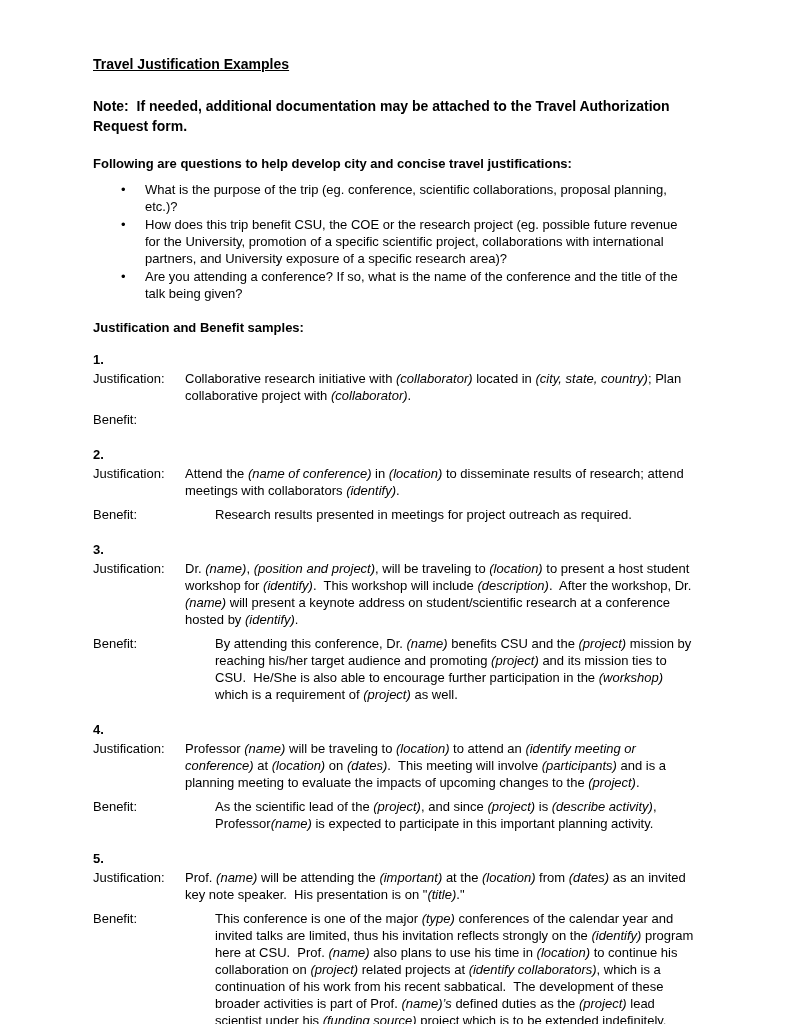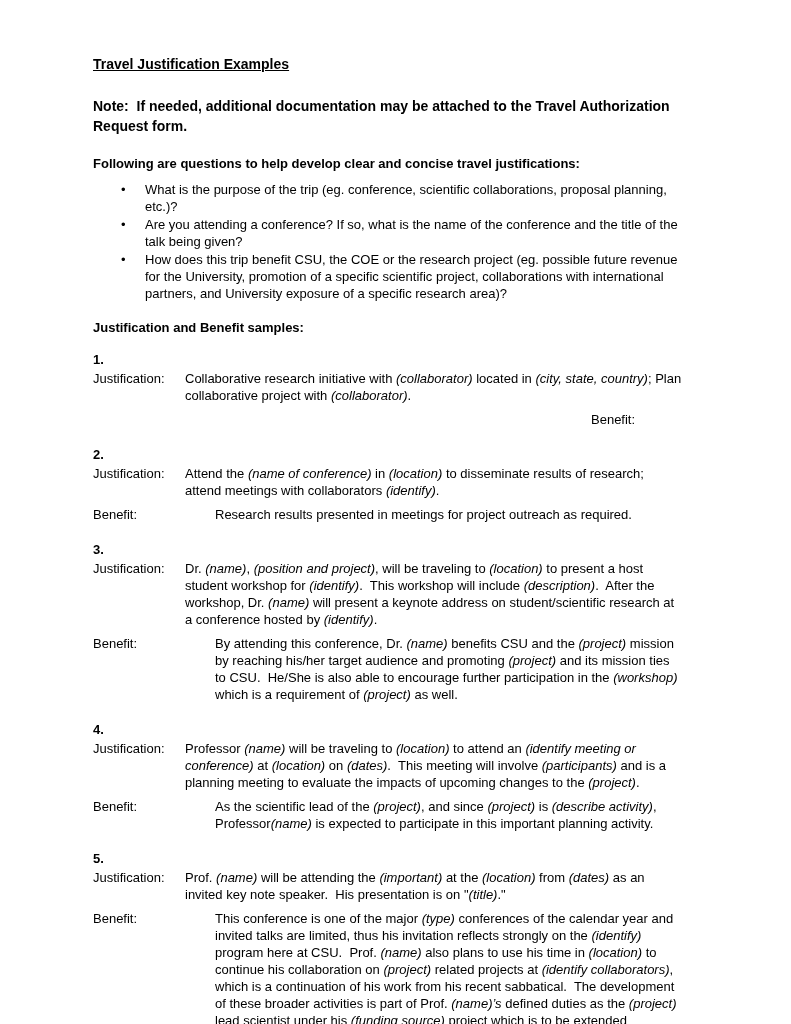--- a/index.html
+++ b/index.html
@@ -60,22 +60,21 @@
   .sample {
     margin: 0 0 18px 0;
   }
   .sample-number {
     font-weight: bold;
     margin: 0 0 2px 0;
   }
   .row {
     display: flex;
     align-items: flex-start;
-    margin: 0 16px 7px 0;
-    justify-content: flex-end;
+    margin: 0 4px 7px 0;
   }
   .row:last-child {
     margin-bottom: 0;
     gap: 30px;
   }
   .row .label {
     flex: 0 0 92px;
   }
   .row .text {
     flex: 1;
@@ -86,26 +85,26 @@
   }
 </style>
 </head>
 <body>
 
 <div class="page">
   <h1 class="doc-title">Travel Justification Examples</h1>
 
   <p class="note">Note:  If needed, additional documentation may be attached to the Travel Authorization Request form.</p>
 
-  <p class="questions-heading">Following are questions to help develop clear and concise travel justifications:</p>
+  <p class="questions-heading">Following are questions to help develop city and concise travel justifications:</p>
 
   <ul class="questions" id="questions-list">
       <li>What is the purpose of the trip (eg. conference, scientific collaborations, proposal planning, etc.)?</li>
+      <li>How does this trip benefit CSU, the COE or the research project (eg. possible future revenue for the University, promotion of a specific scientific project, collaborations with international partners, and University exposure of a specific research area)?</li>
       <li>Are you attending a conference? If so, what is the name of the conference and the title of the talk being given?</li>
-      <li>How does this trip benefit CSU, the COE or the research project (eg. possible future revenue for the University, promotion of a specific scientific project, collaborations with international partners, and University exposure of a specific research area)?</li>
     </ul>
 
   <p class="samples-heading">Justification and Benefit samples:</p>
 
   <div id="samples">
       <div class="sample">
         <div class="sample-number">1.</div>
         <div class="row">
           <div class="label">Justification:</div>
           <div class="text">Collaborative research initiative with <em>(collaborator)</em> located in <em>(city, state, country)</em>; Plan collaborative project with <em>(collaborator)</em>.</div>

